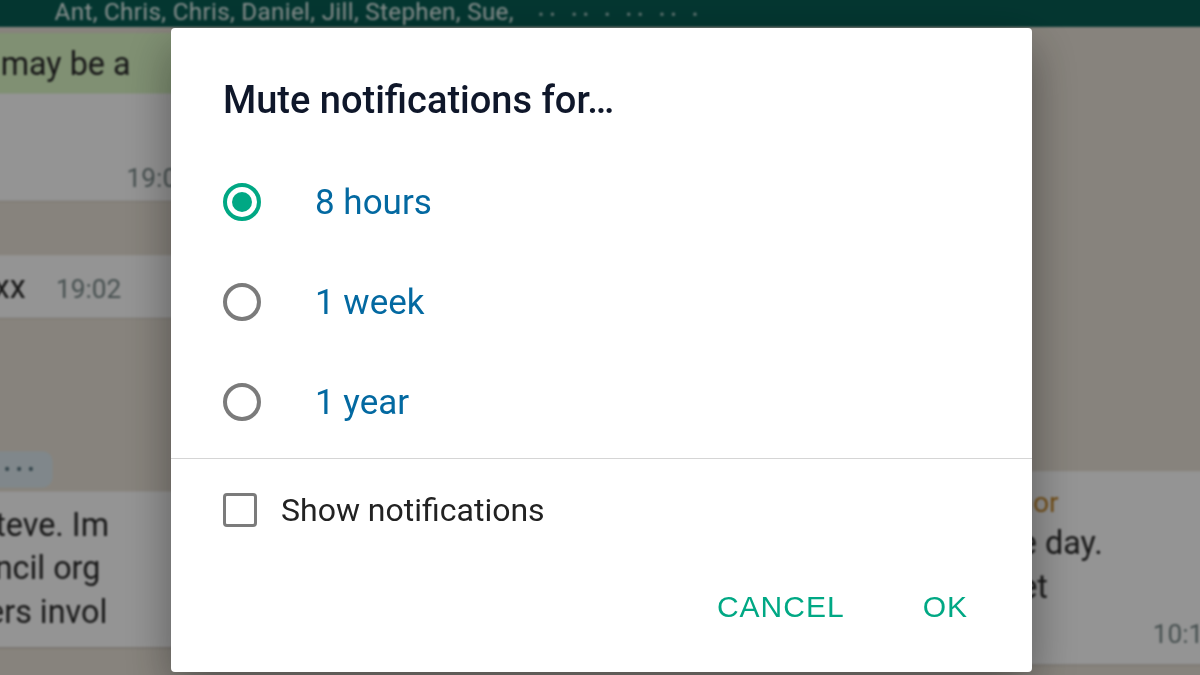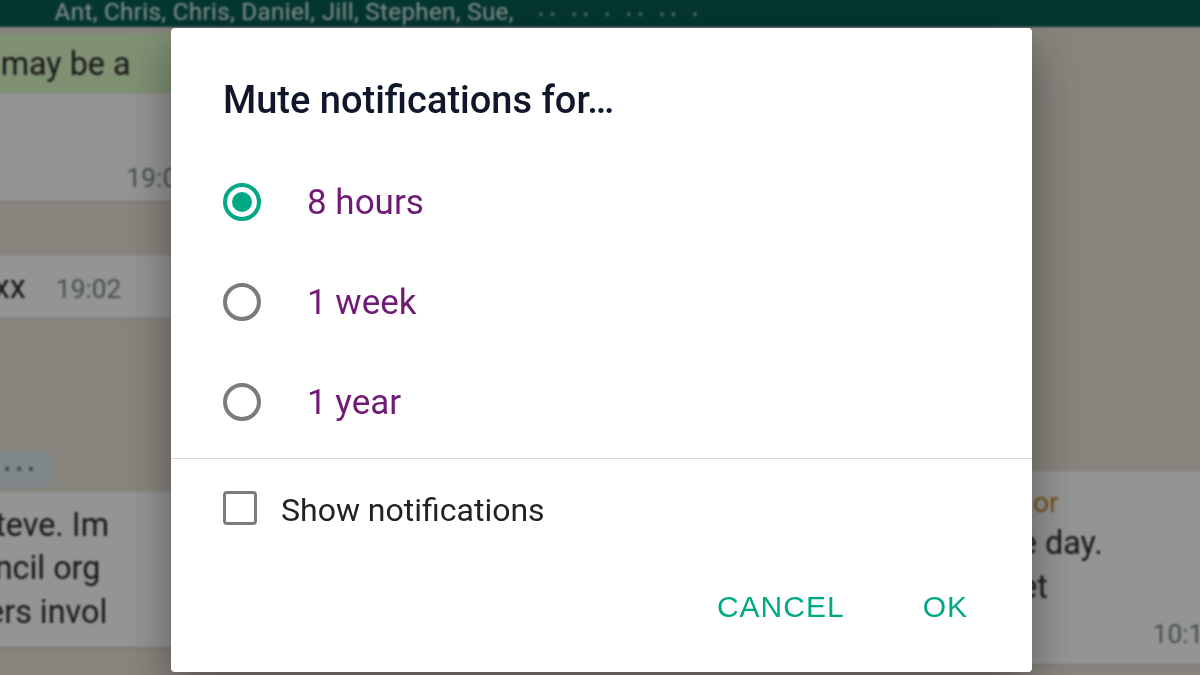--- a/index.html
+++ b/index.html
@@ -74,26 +74,26 @@
     border:4px solid #7b7b7b;
     display:flex; align-items:center; justify-content:center;
     flex:0 0 auto;
   }
   .radio.selected { border-color:#00a884; }
   .radio .dot {
     width:20px; height:20px; border-radius:50%;
     background:#00a884; display:none;
   }
   .radio.selected .dot { display:block; }
-  .option-label { font-size:35px; color:#701a75; }
+  .option-label { font-size:35px; color:#0369a1;margin-left:8px; }
 
   .hr { height:1px; background:#d5d5d5; margin-top:6px; }
 
   .checkbox-row {
-    display:flex; align-items:flex-start; gap:24px;
+    display:flex; align-items:center; gap:24px;
     padding:32px 52px 0 52px;
     cursor:pointer;
   }
   .checkbox {
     width:34px; height:34px;
     border:3px solid #7b7b7b;
     border-radius:4px;
     flex:0 0 auto;
   }
   .checkbox-label { font-size:32px; color:#222; }

